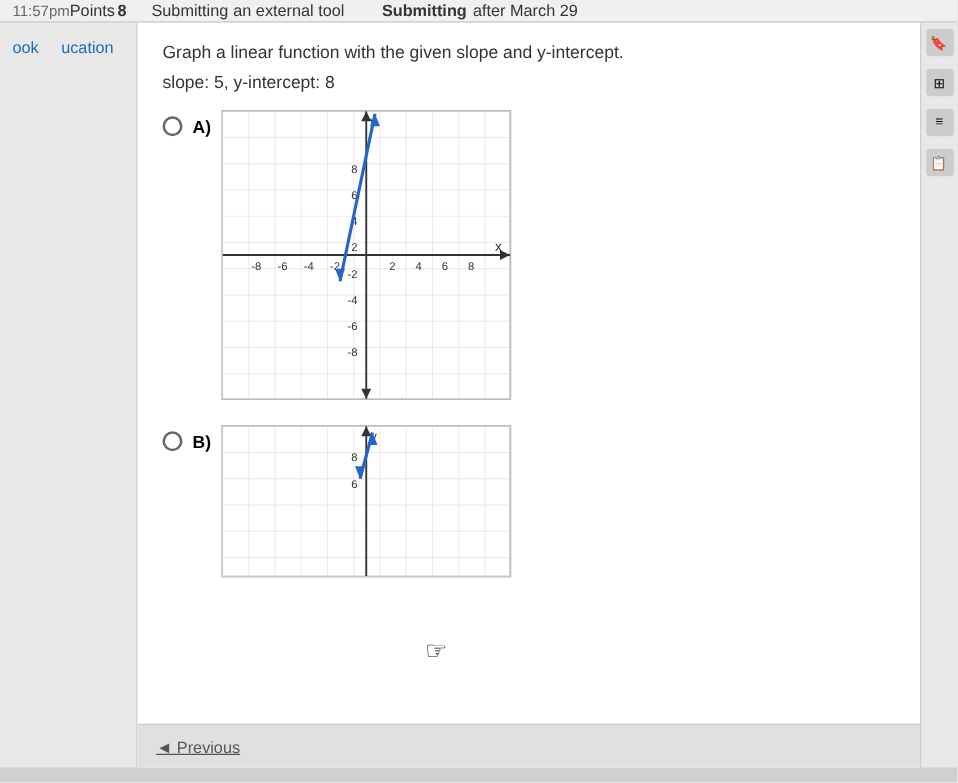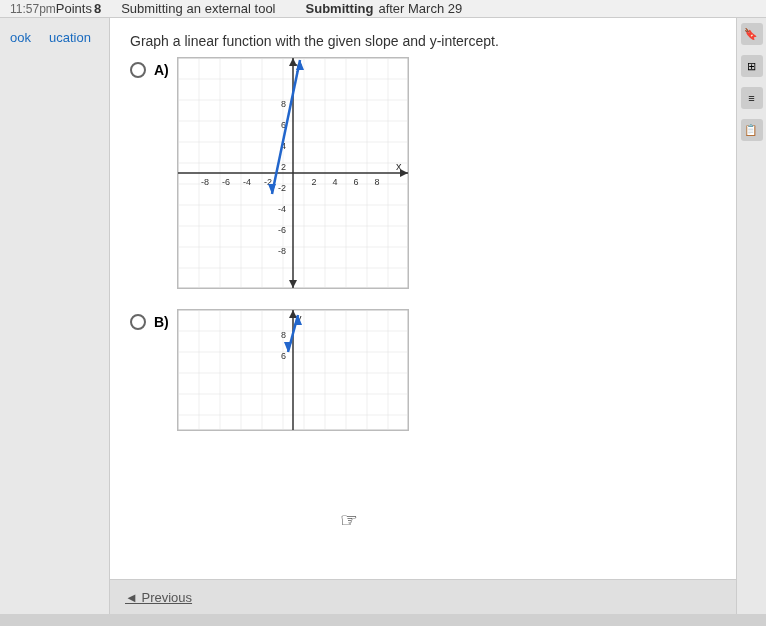--- a/index.html
+++ b/index.html
@@ -170,20 +170,21 @@
 
 <div class="main-container">
 
   <div class="sidebar">
     <div class="sidebar-item">ook</div>
     <div class="sidebar-item">ucation</div>
   </div>
 
   <div class="content-area">
     <p class="question-text">Graph a linear function with the given slope and y-intercept.</p>
+    <p class="slope-info">slope: 5, y-intercept: 8</p>
 
     <div class="answer-choice">
       <div class="radio-container">
         <div class="radio-btn"></div>
       </div>
       <span class="choice-label">A)</span>
 
       <div class="graph-wrapper">
         <svg class="graph-svg" width="230" height="230" viewBox="0 0 230 230">
 

